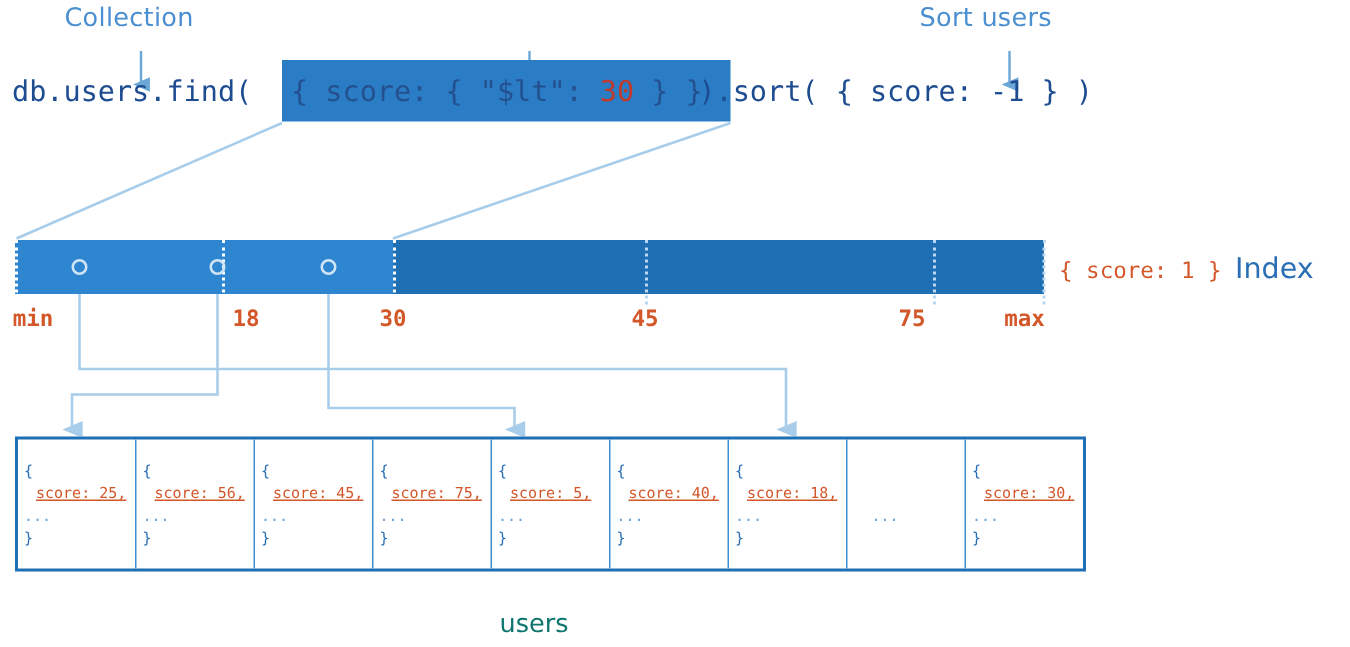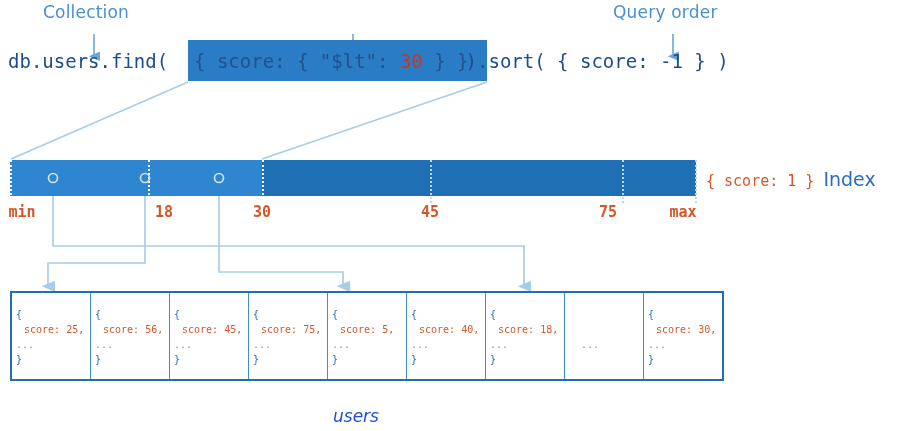--- a/index.html
+++ b/index.html
@@ -125,35 +125,34 @@
     box-sizing: border-box;
     position: relative;
     font-family: "DejaVu Sans Mono", monospace;
     font-size: 10px;
     line-height: 15px;
     color: #2a6fb5;
     padding: 14px 0 0 4px;
     overflow: hidden;
   }
   .doc-cell:last-child { border-right: none; }
-  .doc-cell .score { color: #d4572a; padding-left: 8px; }
+  .doc-cell .score { color: #d4572a; padding-left: 8px; text-decoration: underline; }
   .doc-cell .brace { display: block; }
   .doc-cell .dots { display: block; color: #6a9fd0; }
   .doc-cell.empty { padding-top: 44px; text-align: left; }
   .doc-cell.empty .dots { padding-left: 12px; }
   #collection-name {
     position: absolute;
     top: 406px;
     left: 0;
     width: 712px;
     text-align: center;
-    color: #1d4ed8;
+    color: #0f766e;
     font-family: "DejaVu Sans", sans-serif;
     font-size: 17px;
-    font-style: italic;
   }
   #connectors {
     position: absolute;
     left: 0;
     top: 0;
     width: 900px;
     height: 431px;
     pointer-events: none;
   }
 </style>
@@ -187,21 +186,21 @@
 
       <path d="M53,178 L53,246 L524,246 L524,286" marker-end="url(#arrowBig)"></path>
 
       <path d="M145,178 L145,263 L48,263 L48,286" marker-end="url(#arrowBig)"></path>
 
       <path d="M219,178 L219,272 L343,272 L343,286" marker-end="url(#arrowBig)"></path>
     </g>
   </svg>
 
   <div class="anno-label" style="left:43px;  top:2px;">Collection</div>
-  <div class="anno-label" style="left:613px; top:2px;">Query order</div>
+  <div class="anno-label" style="left:613px; top:2px;">Sort users</div>
 
   <div id="highlight-box"></div>
 
   <div id="query-line">
     <span class="tok">db.users.find( </span><span style="visibility:hidden">{ score: { "$lt": 30 } }</span><span class="tok"> ).sort( { score: -1 } )</span>
   </div>
 
   <div id="criteria-text">
     <span>{ score: { "$lt": <span class="num">30</span> } }</span>
   </div>

